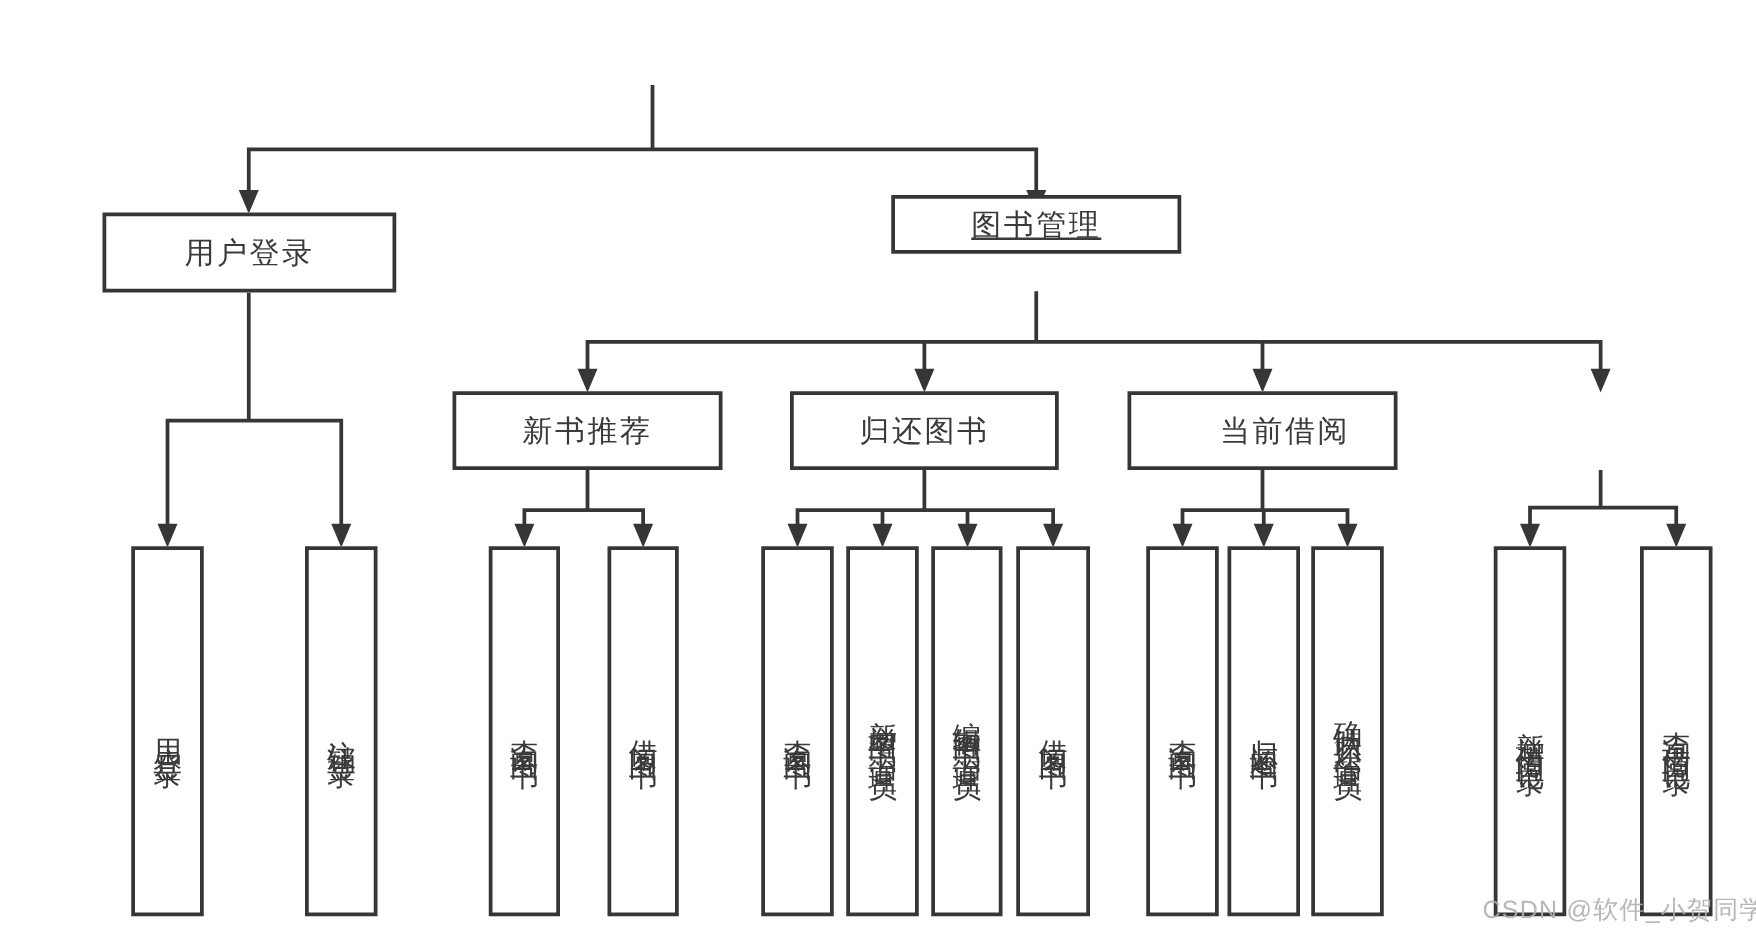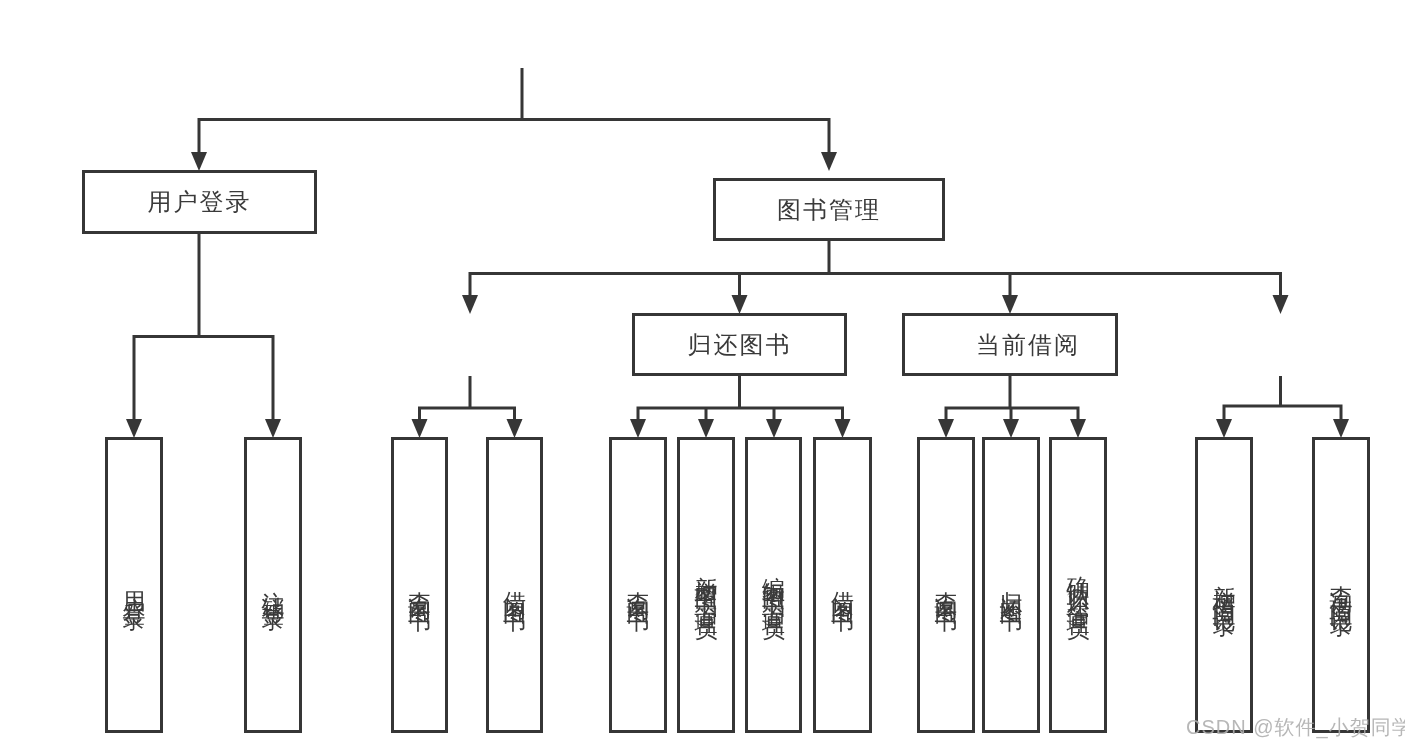--- a/index.html
+++ b/index.html
@@ -42,21 +42,21 @@
     text-orientation: mixed;
     font-size: 23px;
     line-height: 1;
     letter-spacing: 6px;
     white-space: nowrap;
   }
   
   .n-root   { left: 22px;   top: 13px;  width: 1001px; height: 55px; }
   
   .n-l2-0   { left: 82px;   top: 170px; width: 235px;  height: 64px; }
-  .n-l2-1   { left: 713px;  top: 178px; width: 232px;  height: 63px; }
+  .n-l2-1   { left: 713px;  top: 156px; width: 232px;  height: 47px; text-decoration: underline; }
   
   .n-l3-0   { left: 362px;  top: 313px; width: 216px;  height: 63px; }
   .n-l3-1   { left: 632px;  top: 313px; width: 215px;  height: 63px; }
   .n-l3-2   { left: 902px;  top: 313px; width: 216px;  height: 63px; padding-left: 36px; }
   .n-l3-3   { left: 1173px; top: 313px; width: 215px;  height: 63px; }
   
   .leaf     { top: 437px; height: 296px; width: 58px; }
   .n-g1-0   { left: 105px; }
   .n-g1-1   { left: 244px; }
   .n-g2-0   { left: 391px; width: 57px; }
@@ -134,20 +134,23 @@
   </svg>
 
 
   <div class="node n-l2-0">
     <span class="hlabel">用户登录</span>
   </div>
   <div class="node n-l2-1">
     <span class="hlabel">图书管理</span>
   </div>
 
+  <div class="node n-l3-0">
+    <span class="hlabel">新书推荐</span>
+  </div>
   <div class="node n-l3-1">
     <span class="hlabel">归还图书</span>
   </div>
   <div class="node n-l3-2">
     <span class="hlabel">当前借阅</span>
   </div>
 
   <div class="node leaf n-g1-0">
     <span class="vlabel">用户登录</span>
   </div>

